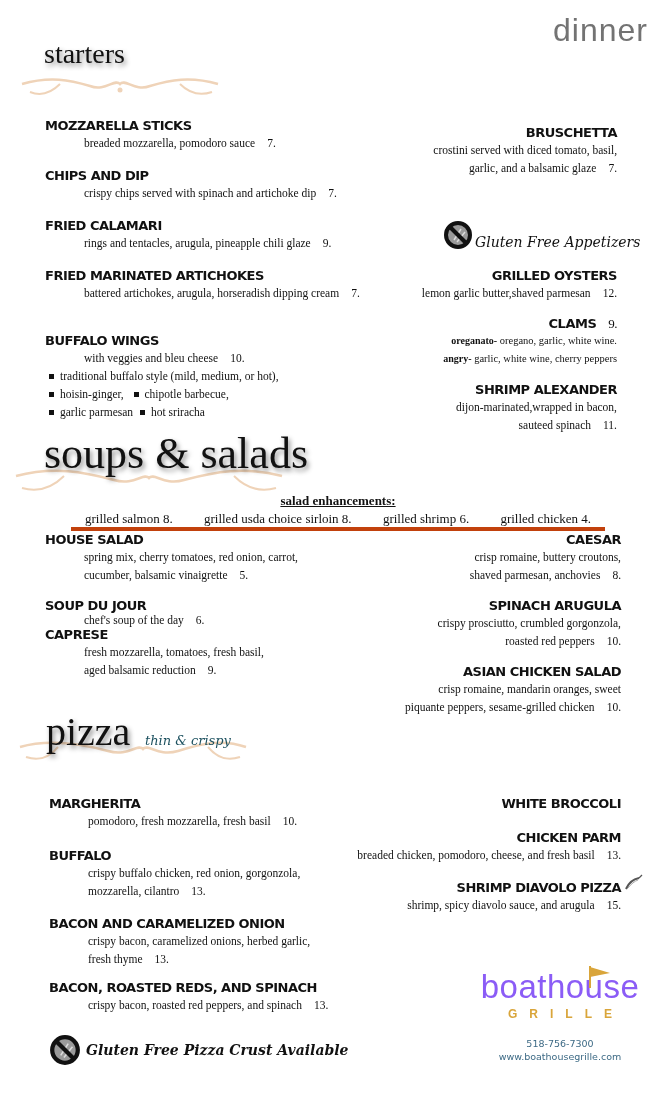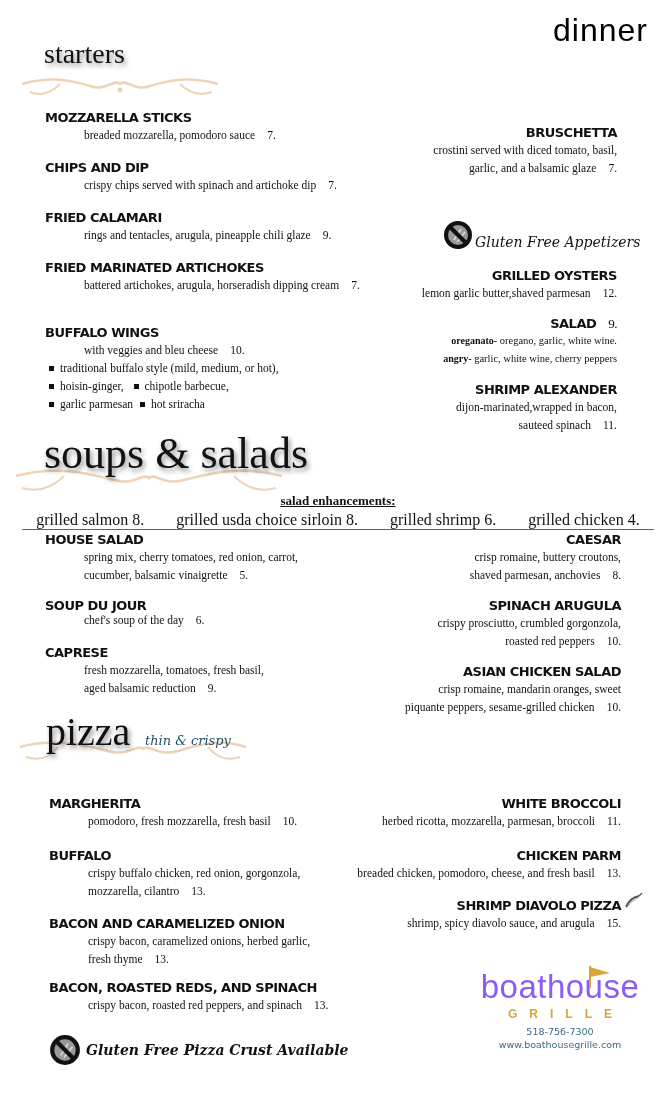--- a/index.html
+++ b/index.html
@@ -1,49 +1,49 @@
 <!DOCTYPE html>
 <html><head>
   <meta charset="utf-8">
   <style>
     html, body { margin: 0; padding: 0; background: #ffffff; }
     body { width: 666px; height: 1098px; position: relative; overflow: hidden; color: #111; }
     .abs { position: absolute; }
-    .dinner { right: 18px; top: 12px; font-family: "Liberation Sans", sans-serif; font-size: 32px; color: #000000; letter-spacing: 1px; }
+    .dinner { right: 18px; top: 12px; font-family: "Liberation Sans", sans-serif; font-size: 32px; color: #737373; letter-spacing: 1px; }
     .sec-title { font-family: "Liberation Serif", serif; color: #111; text-shadow: 2px 3px 5px rgba(0,0,0,0.45); line-height: 1; white-space: nowrap; }
     .flourish { position: absolute; }
     .item-name { font-family: "DejaVu Sans", sans-serif; font-weight: bold; font-size: 13px; letter-spacing: -0.5px; color: #111; line-height: 16px; white-space: nowrap; }
     .item-desc { font-family: "Liberation Serif", serif; font-size: 11.5px; color: #111; line-height: 18px; white-space: nowrap; padding-left: 39px; }
     .price { margin-left: 12px; font-family: "Liberation Serif", serif; }
     .right { text-align: right; }
     .bullets { font-family: "Liberation Serif", serif; font-size: 11.5px; line-height: 18px; white-space: nowrap; }
     .bullet { display: inline-block; width: 5px; height: 5px; background: #111; margin: 0 6px 1px 4px; vertical-align: middle; }
     .gf-text { font-family: "DejaVu Serif", serif; font-style: italic; font-size: 14px; color: #111; white-space: nowrap; }
     .enh-title { font-family: "Liberation Serif", serif; font-weight: bold; font-size: 13px; text-decoration: underline; text-align: center; }
-    .enh-row { font-family: "Liberation Serif", serif; font-size: 16px; border-bottom: 1px solid #c2410c; white-space: nowrap; }
+    .enh-row { font-family: "Liberation Serif", serif; font-size: 13px; border-bottom: 4px solid #c2410c; white-space: nowrap; }
     .enh-row span { margin: 0 14px; }
     .logo-word { font-family: Liberation Sans, sans-serif; font-size: 33px; color: #8b5cf6; letter-spacing: 0.5px; }
     .logo-sub { font-family: "Liberation Sans", sans-serif; font-size: 12px; color: #d9a53a; letter-spacing: 12px; font-weight: bold; }
     .logo-info { font-family: "DejaVu Sans", sans-serif; font-size: 9.5px; color: #3d6a85; text-align: center; line-height: 13px; }
     .tagline { font-family: "DejaVu Serif", serif; font-style: italic; font-size: 13px; color: #1e5260; }
   </style>
 </head>
 <body>
 
 <div class="abs dinner">dinner</div>
 
 <svg class="flourish" style="left:20px;top:70px" width="200" height="32" viewBox="0 0 200 32">
   <path d="M2 14 C30 6, 50 10, 70 16 C85 22, 95 8, 100 14 C105 8, 115 22, 130 16 C150 10, 170 6, 198 14" fill="none" stroke="#efd3b8" stroke-width="2.5"></path>
   <path d="M40 14 C30 24, 20 26, 10 22" fill="none" stroke="#efd3b8" stroke-width="2"></path>
   <path d="M160 14 C170 24, 180 26, 192 22" fill="none" stroke="#efd3b8" stroke-width="2"></path>
   <circle cx="100" cy="20" r="2.5" fill="#efd3b8"></circle>
 </svg>
 <div class="abs sec-title" style="left:44px;top:40px;font-size:28px">starters</div>
 
-<div class="abs" style="left:45px;top:110px;width:330px">
+<div class="abs" style="left:45px;top:118px;width:330px">
   <div style="margin-bottom:16px">
     <div class="item-name">MOZZARELLA STICKS</div>
     <div class="item-desc"><span>breaded mozzarella, pomodoro sauce</span><span class="price">7.</span></div>
   </div>
   <div style="margin-bottom:16px">
     <div class="item-name">CHIPS AND DIP</div>
     <div class="item-desc"><span>crispy chips served with spinach and artichoke dip</span><span class="price">7.</span></div>
   </div>
   <div style="margin-bottom:16px">
     <div class="item-name">FRIED CALAMARI</div>
@@ -78,21 +78,21 @@
   </svg>
   <span class="gf-text" style="margin-left:2px">Gluten Free Appetizers</span>
 </div>
 
 <div class="abs right" style="right:49px;top:268px;width:300px">
   <div style="margin-bottom:14px">
     <div class="item-name">GRILLED OYSTERS</div>
     <div class="item-desc"><span>lemon garlic butter,shaved parmesan</span><span class="price">12.</span></div>
   </div>
   <div style="margin-bottom:14px">
-    <div class="item-name"><span>SALAD</span><span class="price" style="font-weight:normal;font-size:13px">9.</span></div>
+    <div class="item-name"><span>CLAMS</span><span class="price" style="font-weight:normal;font-size:13px">9.</span></div>
     <div class="item-desc" style="font-size:10.5px"><b style="font-size:10px">oreganato-</b> <span>oregano, garlic, white wine.</span></div>
     <div class="item-desc" style="font-size:10.5px"><b style="font-size:10px">angry-</b> <span>garlic, white wine, cherry peppers</span></div>
   </div>
   <div>
     <div class="item-name">SHRIMP ALEXANDER</div>
     <div class="item-desc">dijon-marinated,wrapped in bacon,</div>
     <div class="item-desc"><span>sauteed spinach</span><span class="price">11.</span></div>
   </div>
 </div>
 
@@ -112,21 +112,21 @@
     <span>grilled chicken  4.</span>
   </div>
 </div>
 
 <div class="abs" style="left:45px;top:532px;width:300px">
   <div style="margin-bottom:14px">
     <div class="item-name">HOUSE SALAD</div>
     <div class="item-desc">spring mix, cherry tomatoes, red onion, carrot,</div>
     <div class="item-desc"><span>cucumber, balsamic vinaigrette</span><span class="price">5.</span></div>
   </div>
-  <div style="margin-bottom:18px">
+  <div style="">
     <div class="item-name">SOUP DU JOUR</div>
     <div class="item-desc" style="line-height:13px"><span>chef's soup of the day</span><span class="price">6.</span></div>
   </div>
   <div>
     <div class="item-name">CAPRESE</div>
     <div class="item-desc">fresh mozzarella, tomatoes, fresh basil,</div>
     <div class="item-desc"><span>aged balsamic reduction</span><span class="price">9.</span></div>
   </div>
 </div>
 
@@ -173,21 +173,20 @@
   </div>
   <div>
     <div class="item-name">BACON, ROASTED REDS, AND SPINACH</div>
     <div class="item-desc"><span>crispy bacon, roasted red peppers, and spinach</span><span class="price">13.</span></div>
   </div>
 </div>
 
 <div class="abs right" style="right:45px;top:796px;width:320px">
   <div style="margin-bottom:18px">
     <div class="item-name">WHITE BROCCOLI</div>
-    <div class="item-desc"><span>herbed ricotta, mozzarella, parmesan, broccoli</span><span class="price">11.</span></div>
   </div>
   <div style="margin-bottom:16px">
     <div class="item-name">CHICKEN PARM</div>
     <div class="item-desc"><span>breaded chicken, pomodoro, cheese, and fresh basil</span><span class="price">13.</span></div>
   </div>
   <div style="position:relative">
     <div class="item-name">SHRIMP DIAVOLO PIZZA</div>
     <svg style="position:absolute;right:-22px;top:-6px" width="20" height="18" viewBox="0 0 20 18">
       <path d="M3 15 C6 8, 11 5, 16 4" fill="none" stroke="#555" stroke-width="2"></path>
       <path d="M16 4 L19 1" stroke="#555" stroke-width="1.2"></path>
@@ -206,15 +205,15 @@
   <span class="gf-text" style="margin-left:5px;font-weight:bold">Gluten Free Pizza Crust Available</span>
 </div>
 
 <div class="abs" style="left:470px;top:960px;width:180px">
   <svg style="position:absolute;left:118px;top:6px" width="24" height="22" viewBox="0 0 24 22">
     <line x1="2" y1="0" x2="2" y2="22" stroke="#d9a53a" stroke-width="2"></line>
     <path d="M2 1 L22 7 L2 11 Z" fill="#d9a53a"></path>
   </svg>
   <div class="logo-word" style="text-align:center;line-height:1;padding-top:10px">boathouse</div>
   <div class="logo-sub" style="text-align:center;margin-top:4px;padding-left:12px">GRILLE</div>
-  <div class="logo-info" style="margin-top:4px">518-756-7300</div>
+  <div class="logo-info" style="margin-top:16px">518-756-7300</div>
   <div class="logo-info">www.boathousegrille.com</div>
 </div>
 
 </body></html>

